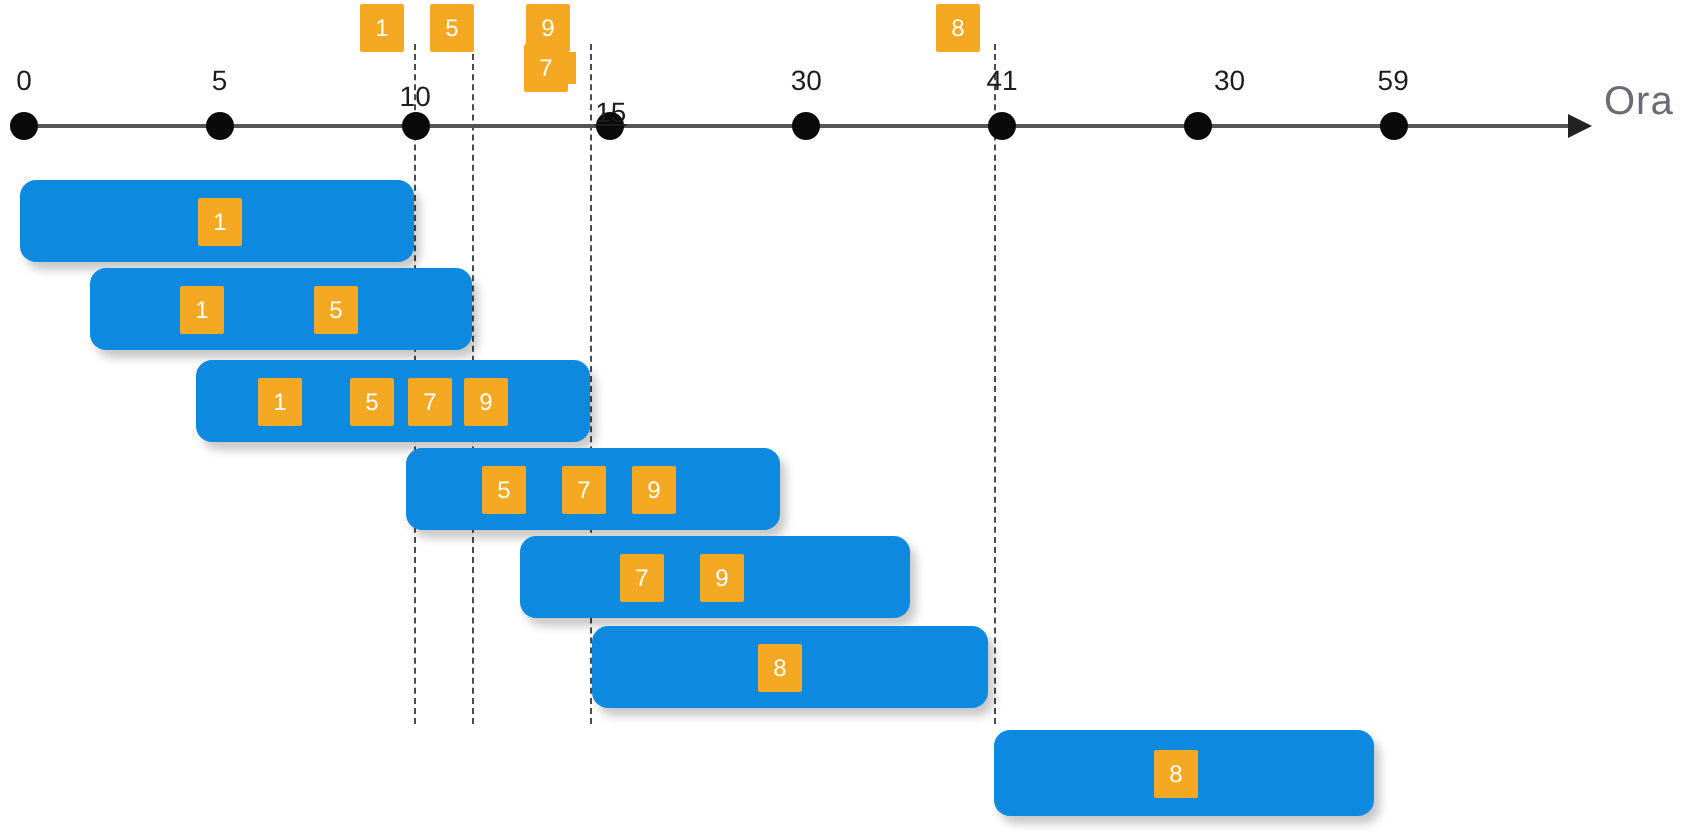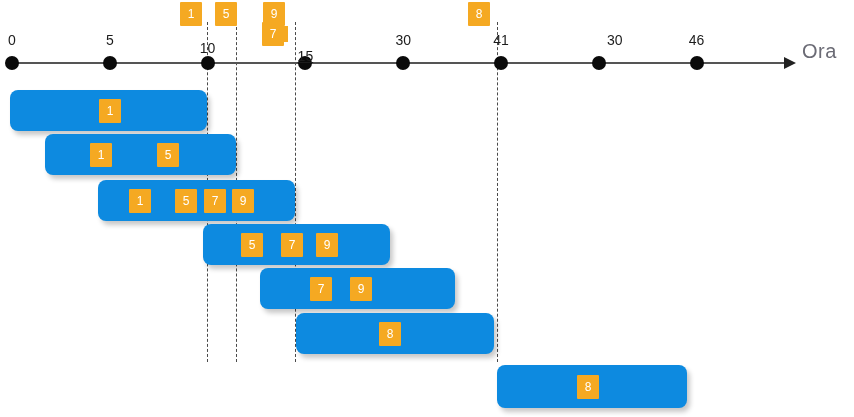--- a/index.html
+++ b/index.html
@@ -131,21 +131,21 @@
       <div class="tick-label" style="left: 207.6px; top: 40px;">10</div>
       <div class="tick-dot" style="left: 305.4px; top: 63px;"></div>
       <div class="tick-label" style="left: 305.4px; top: 48px; text-decoration: underline;">15</div>
       <div class="tick-dot" style="left: 403.2px; top: 63px;"></div>
       <div class="tick-label" style="left: 403.2px; top: 32px;">30</div>
       <div class="tick-dot" style="left: 501px; top: 63px;"></div>
       <div class="tick-label" style="left: 501px; top: 32px;">41</div>
       <div class="tick-dot" style="left: 598.8px; top: 63px;"></div>
       <div class="tick-label" style="left: 598.8px; top: 32px; margin-left: 16px;">30</div>
       <div class="tick-dot" style="left: 696.6px; top: 63px;"></div>
-      <div class="tick-label" style="left: 696.6px; top: 32px;">46</div>
+      <div class="tick-label" style="left: 696.6px; top: 32px;">59</div>
     </div>
 
   <div id="top-markers-layer">
       <div class="badge badge-top" style="left: 180px; top: 2px;">1</div>
       <div class="badge badge-top" style="left: 215px; top: 2px;">5</div>
       <div class="badge badge-top" style="left: 263px; top: 2px;">9</div>
       <div class="badge badge-top" style="left: 262px; top: 22px;">7</div>
       <div class="badge badge-top" style="left: 468px; top: 2px;">8</div>
       <div class="badge-sliver" style="left: 284px; top: 26px;"></div>
     </div>

